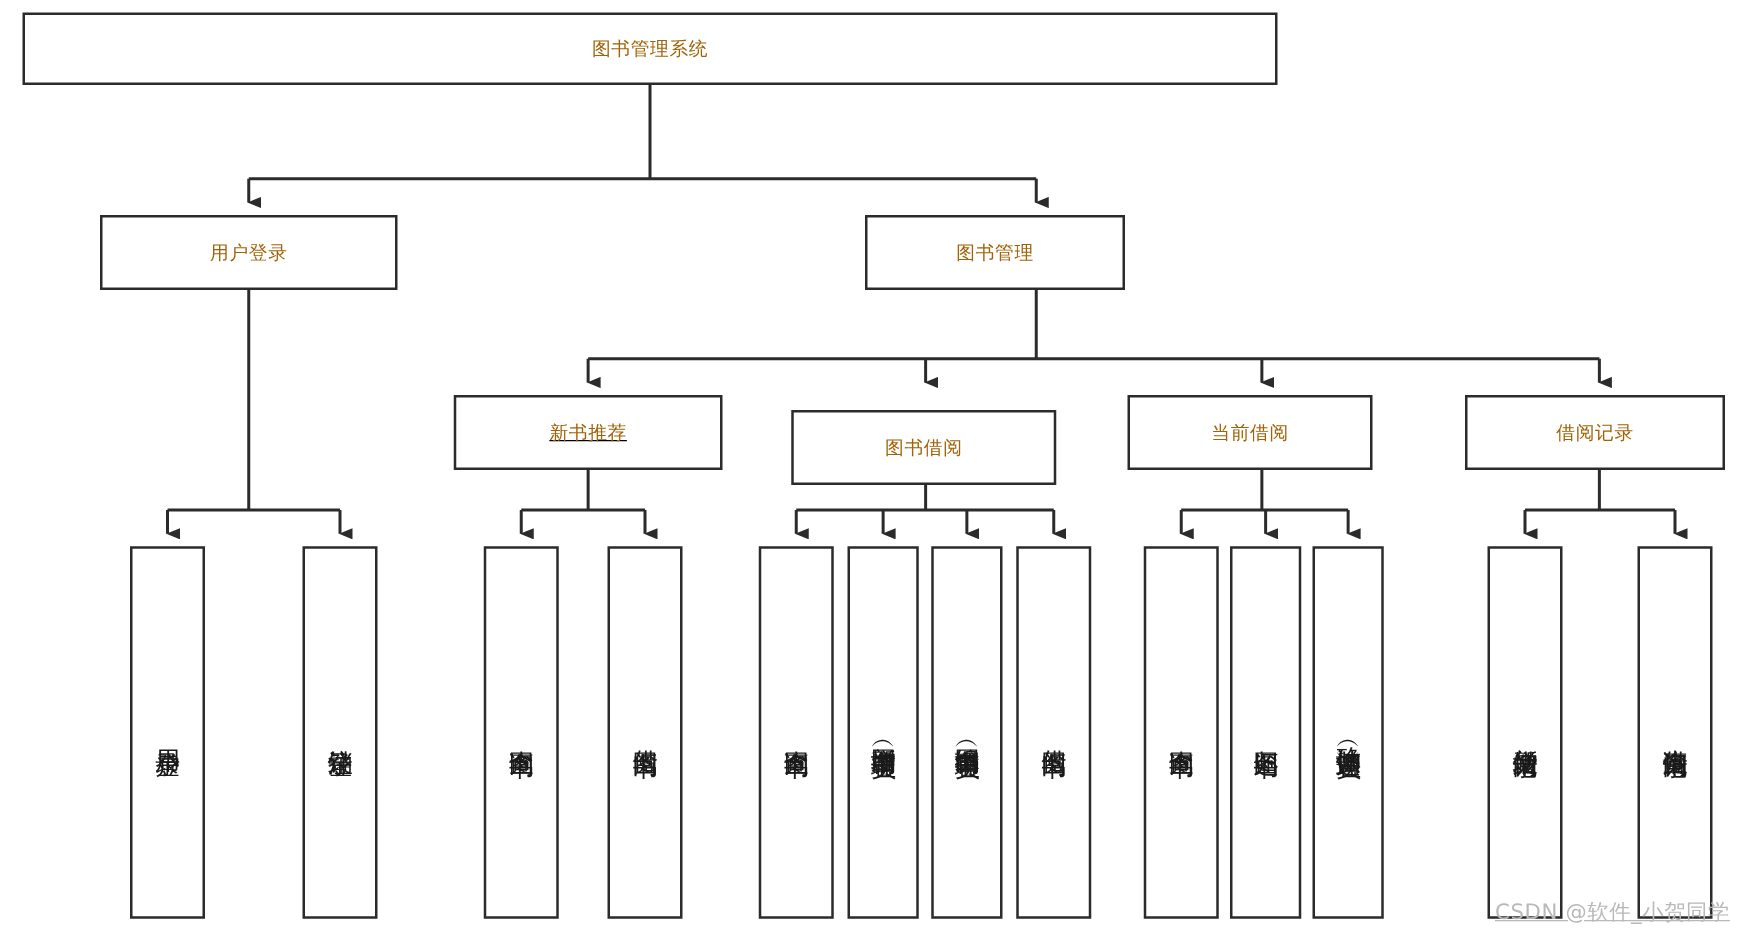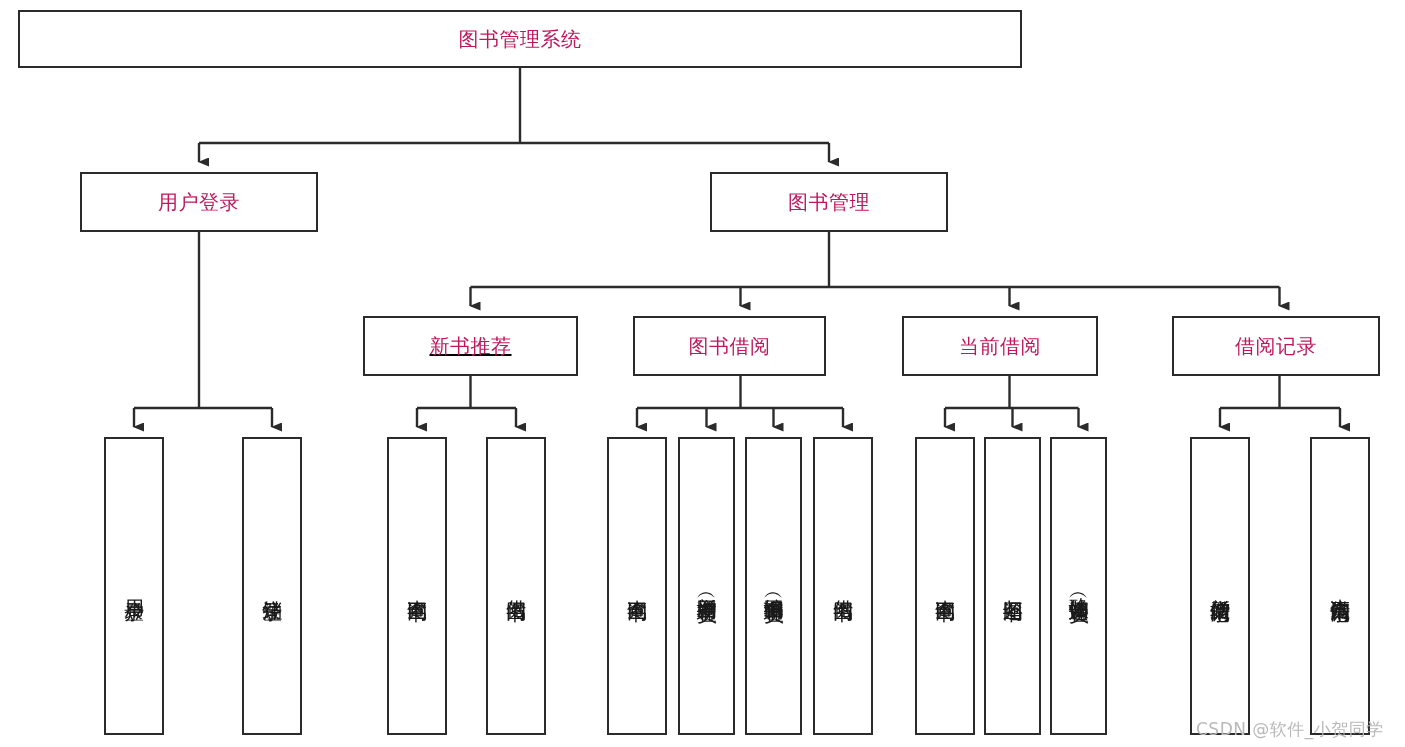--- a/index.html
+++ b/index.html
@@ -30,22 +30,22 @@
     position: absolute;
     box-sizing: border-box;
     background: #ffffff;
     border: 2px solid #2b2b2b;
     display: flex;
     align-items: center;
     justify-content: center;
     overflow: hidden;
   }
   .node-label-h {
-    font-size: 20px;
-    color: #be185d;
+    font-size: 15px;
+    color: #a16207;
     line-height: 1.1;
     white-space: nowrap;
     letter-spacing: 0.5px;
     text-align: center;
   }
   .node-label-v {
     font-size: 20px;
     color: #1a1a1a;
     writing-mode: vertical-rl;
     text-orientation: upright;
@@ -53,20 +53,21 @@
     letter-spacing: 1px;
     white-space: nowrap;
     text-align: center;
   }
   .watermark {
     position: absolute;
     font-size: 17px;
     color: #b9b9b9;
     white-space: nowrap;
     letter-spacing: 0.5px;
+    text-decoration: underline;
   }
 </style>
 </head>
 <body>
 
 <div id="diagram-root">
 
   <svg id="connectors" viewBox="0 0 1405 747" xmlns="http://www.w3.org/2000/svg">
     <defs>
       <marker id="arrowhead" markerWidth="9" markerHeight="11" refX="4.5" refY="10" orient="auto" markerUnits="userSpaceOnUse">
@@ -110,27 +111,27 @@
       </g>
   </svg>
 
   <div id="nodes-layer">
       <div class="node-box" style="left: 18px; top: 10px; width: 1004px; height: 58px;">
         <span class="node-label-h">图书管理系统</span>
       </div>
       <div class="node-box" style="left: 80px; top: 172px; width: 238px; height: 60px;">
         <span class="node-label-h">用户登录</span>
       </div>
-      <div class="node-box" style="left: 710px; top: 172px; width: 238px; height: 60px;">
+      <div class="node-box" style="left: 692px; top: 172px; width: 208px; height: 60px;">
         <span class="node-label-h">图书管理</span>
       </div>
       <div class="node-box" style="left: 363px; top: 316px; width: 215px; height: 60px; text-decoration: underline;">
         <span class="node-label-h">新书推荐</span>
       </div>
-      <div class="node-box" style="left: 633px; top: 316px; width: 193px; height: 60px;">
+      <div class="node-box" style="left: 633px; top: 328px; width: 212px; height: 60px;">
         <span class="node-label-h">图书借阅</span>
       </div>
       <div class="node-box" style="left: 902px; top: 316px; width: 196px; height: 60px;">
         <span class="node-label-h">当前借阅</span>
       </div>
       <div class="node-box" style="left: 1172px; top: 316px; width: 208px; height: 60px;">
         <span class="node-label-h">借阅记录</span>
       </div>
       <div class="node-box" style="left: 104px; top: 437px; width: 60px; height: 298px;">
         <span class="node-label-v">用户登录</span>

